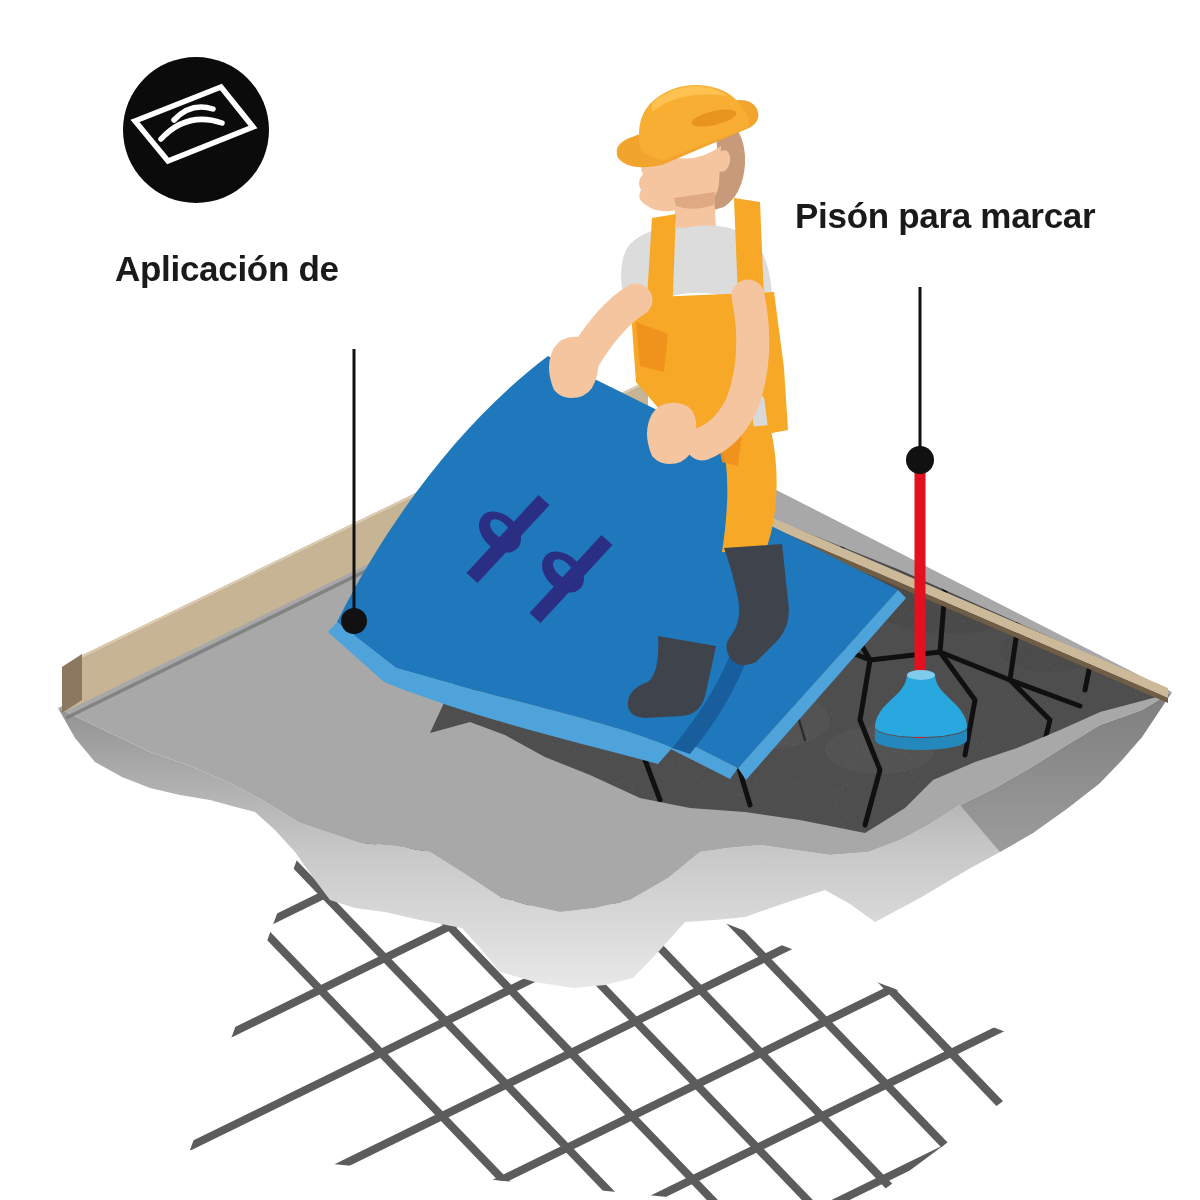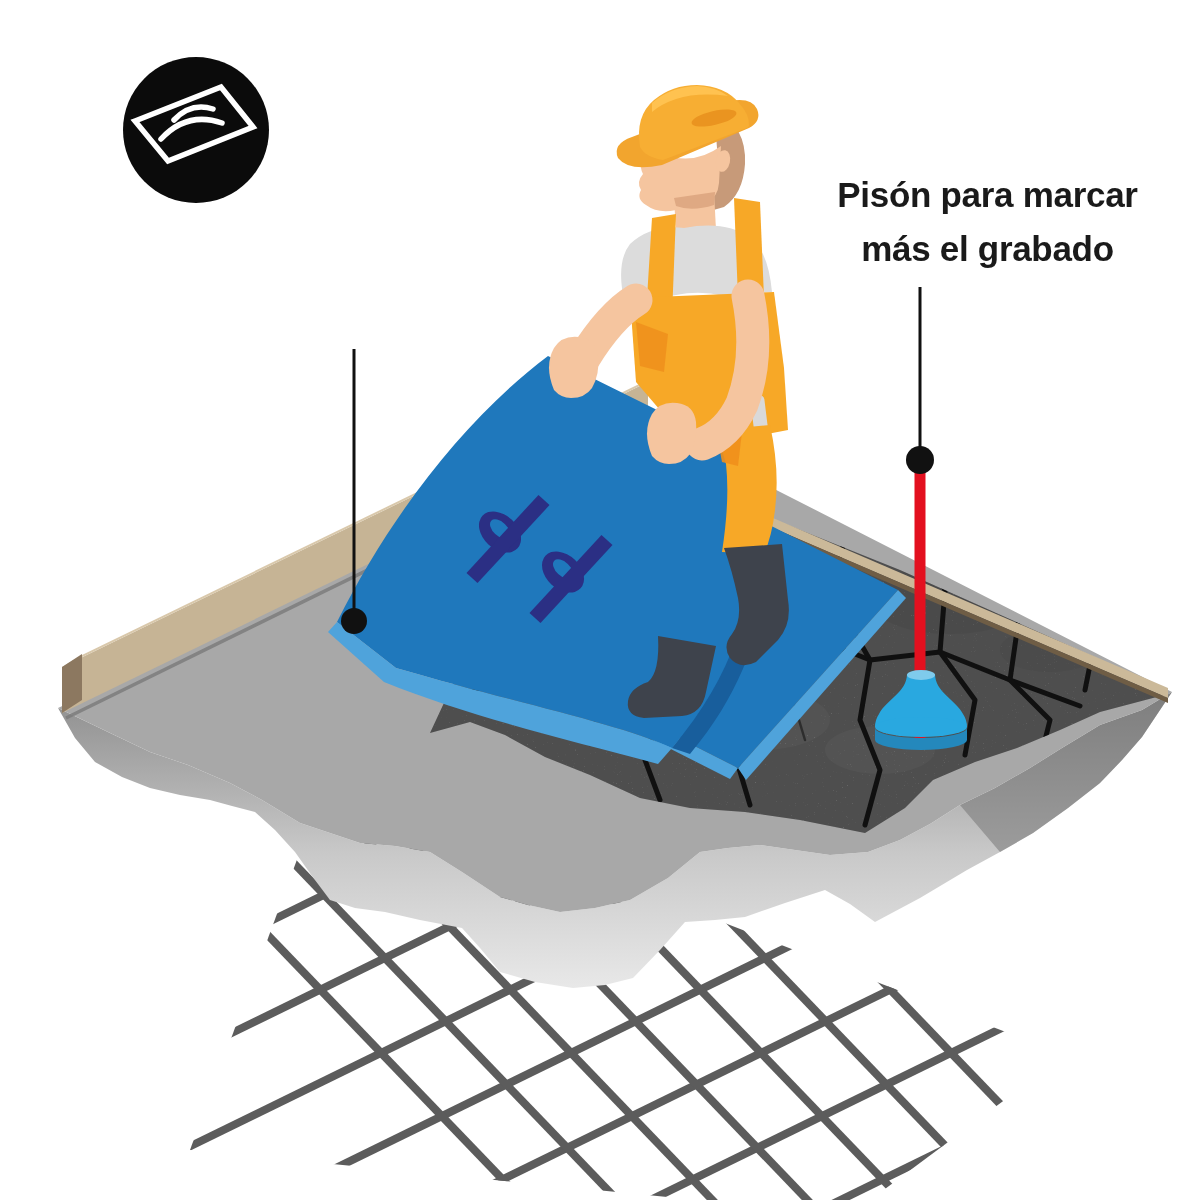--- a/index.html
+++ b/index.html
@@ -12,21 +12,21 @@
   .label{
     position:absolute;
     color:var(--label_text,#1a1a1a);
     font-weight:bold;
     font-size:35px;
     line-height:54px;
     letter-spacing:-0.3px;
   }
   .label span{display:block;}
   .label-left{left:115px;top:242px;width:420px;text-align:left;}
-  .label-right{left:795px;top:168px;width:385px;text-align:center;}
+  .label-right{left:795px;top:189px;width:385px;text-align:left;}
 </style>
 </head>
 <body>
 
 <div class="stage">
 
 <svg class="scene-svg" width="1200" height="1200" viewBox="0 0 1200 1200">
   <defs>
     <linearGradient id="sideGrad" x1="0" y1="0" x2="0" y2="1">
       <stop offset="0" stop-color="#8D8D8D"></stop>
@@ -193,18 +193,18 @@
 
   <g>
     <circle cx="196" cy="130" r="73" fill="#0B0B0B"></circle>
     <path d="M135,121 L221,87 L253,127 L168,161 Z" fill="none" stroke="#FFFFFF" stroke-width="5.5" stroke-linejoin="miter"></path>
     <path d="M174,120 Q191,102 213,109" fill="none" stroke="#FFFFFF" stroke-width="5.5" stroke-linecap="round"></path>
     <path d="M161,139 Q187,111 222,123" fill="none" stroke="#FFFFFF" stroke-width="5.5" stroke-linecap="round"></path>
   </g>
 </svg>
 
   <div class="label label-left">
+    <span>Aplicación de</span>
   </div>
   <div class="label label-right">
     <span>Pisón para marcar</span>
-    <span>más el grabado</span>
   </div>
 </div>
 
 </body></html>

